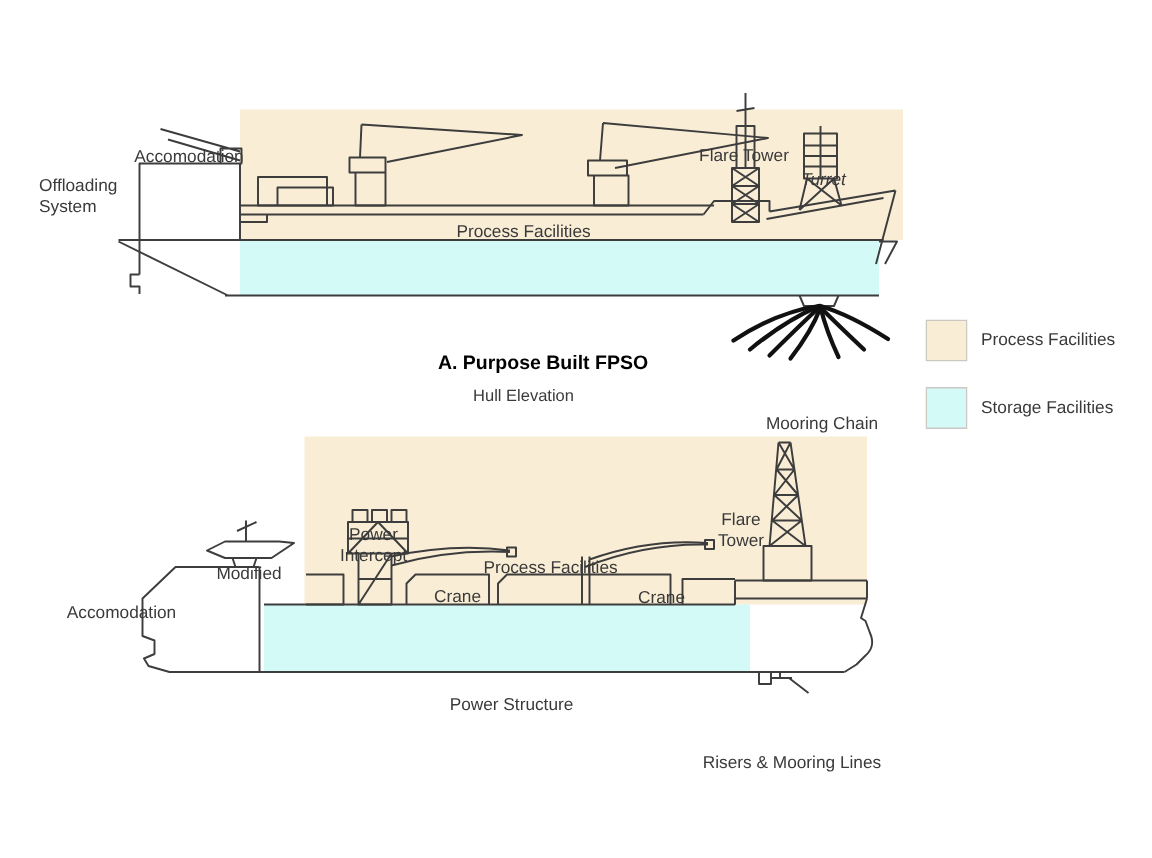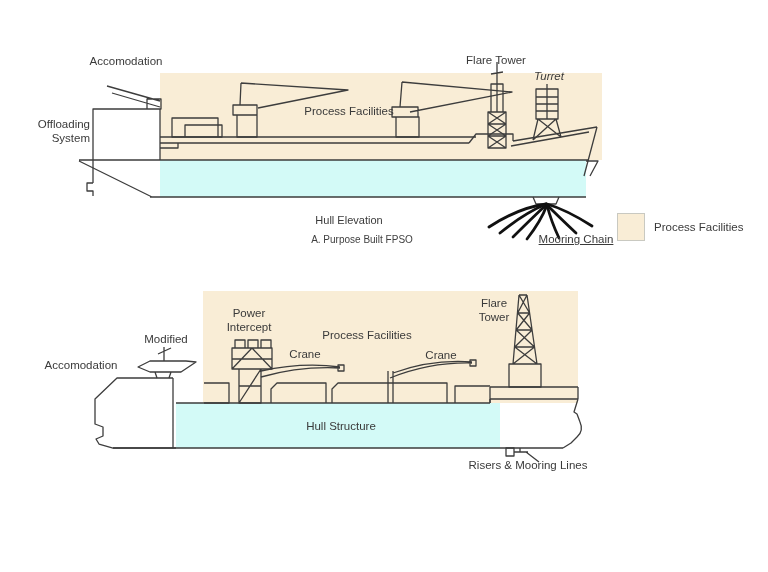--- a/index.html
+++ b/index.html
@@ -5,25 +5,25 @@
   html,body{margin:0;padding:0;background:#ffffff;}
   #stage{
     position:relative;width:768px;height:572px;background:#ffffff;overflow:hidden;
     font-family:"Liberation Sans","DejaVu Sans",sans-serif;
   }
   #artwork{position:absolute;left:0;top:0;}
   .lbl{
     position:absolute;font-size:11.5px;line-height:13px;color:#3a3a3a;
     white-space:nowrap;letter-spacing:0px;
   }
-  .lbl.center{transform:translateX(-50%);text-align:center;}
+  .lbl.center{transform:translateX(-50%);text-align:center;margin-top:44px;}
   .lbl.wrap{white-space:normal;line-height:14px;}
   .title{
-    position:absolute;transform:translateX(-50%);font-size:10px;font-weight:normal;
-    color:#404040;white-space:nowrap;
+    position:absolute;transform:translateX(-50%);font-size:13px;font-weight:bold;
+    color:#000000;white-space:nowrap;
   }
   .small{font-size:11px;}
   #legend{position:absolute;left:617px;top:213px;display:flex;flex-direction:column;gap:17px;}
   .legend-item{display:flex;align-items:center;gap:9px;height:28px;}
   .legend-label{font-size:11.5px;color:#3a3a3a;white-space:nowrap;}
 </style>
 </head>
 <body>
 
 <div id="stage">
@@ -118,41 +118,47 @@
                M516.2,330 L529.6,313 M532.1,330 L517.7,313
                M517.7,313 L527,295 M529.6,313 L519,295"></path>
 
       <path d="M578,399 L574,412 L577,414 L580,422 Q584,431 577,437 L571,443 L563,448"></path>
 
       <path d="M506,448 h8 v8 h-8 z M514,452 H528 M526,452 L539,462 M520,448 V452"></path>
     </g>
   </svg>
 
   <div class="lbl center" style="left:126px;top:55px;">Accomodation</div>
-  <div class="lbl wrap" style="left:26px;top:117px;width:64px;text-align:right;">Offloading System</div>
+  <div class="lbl wrap" style="left:26px;top:117px;width:64px;">Offloading System</div>
   <div class="lbl center" style="left:349px;top:105px;">Process Facilities</div>
   <div class="lbl center" style="left:496px;top:54px;">Flare Tower</div>
   <div class="lbl center" style="left:549px;top:70px;font-style:italic;">Turret</div>
   <div class="lbl center small" style="left:349px;top:214px;">Hull Elevation</div>
-  <div class="lbl center" style="left:576px;top:233px;text-decoration:underline;">Mooring Chain</div>
+  <div class="lbl center" style="left:548px;top:233px;">Mooring Chain</div>
   <div class="title" style="left:362px;top:234px;">A. Purpose Built FPSO</div>
 
   <div class="lbl center" style="left:81px;top:359px;">Accomodation</div>
   <div class="lbl center" style="left:166px;top:333px;">Modified</div>
   <div class="lbl center wrap" style="left:249px;top:306px;width:74px;">Power Intercept</div>
   <div class="lbl center" style="left:367px;top:329px;">Process Facilities</div>
   <div class="lbl center" style="left:305px;top:348px;">Crane</div>
 
   <div class="lbl center" style="left:441px;top:349px;">Crane</div>
   <div class="lbl center wrap" style="left:494px;top:296px;width:48px;">Flare Tower</div>
-  <div class="lbl center" style="left:341px;top:420px;">Hull Structure</div>
+  <div class="lbl center" style="left:341px;top:420px;">Power Structure</div>
   <div class="lbl center" style="left:528px;top:459px;">Risers &amp; Mooring Lines</div>
 
   <div id="legend">
     <div class="legend-item">
       <svg width="28" height="28">
         <rect x="0.5" y="0.5" width="27" height="27" stroke="#c9c9c1" fill="#F9EDD6"></rect>
       </svg>
       <span class="legend-label">Process Facilities</span>
     </div>
+    <div class="legend-item">
+      <svg width="28" height="28">
+        <rect x="0.5" y="0.5" width="27" height="27" stroke="#c9c9c1" fill="#D3FAF7"></rect>
+      </svg>
+      <span class="legend-label">Storage Facilities</span>
+    </div>
   </div>
 
 </div>
 
 </body></html>

